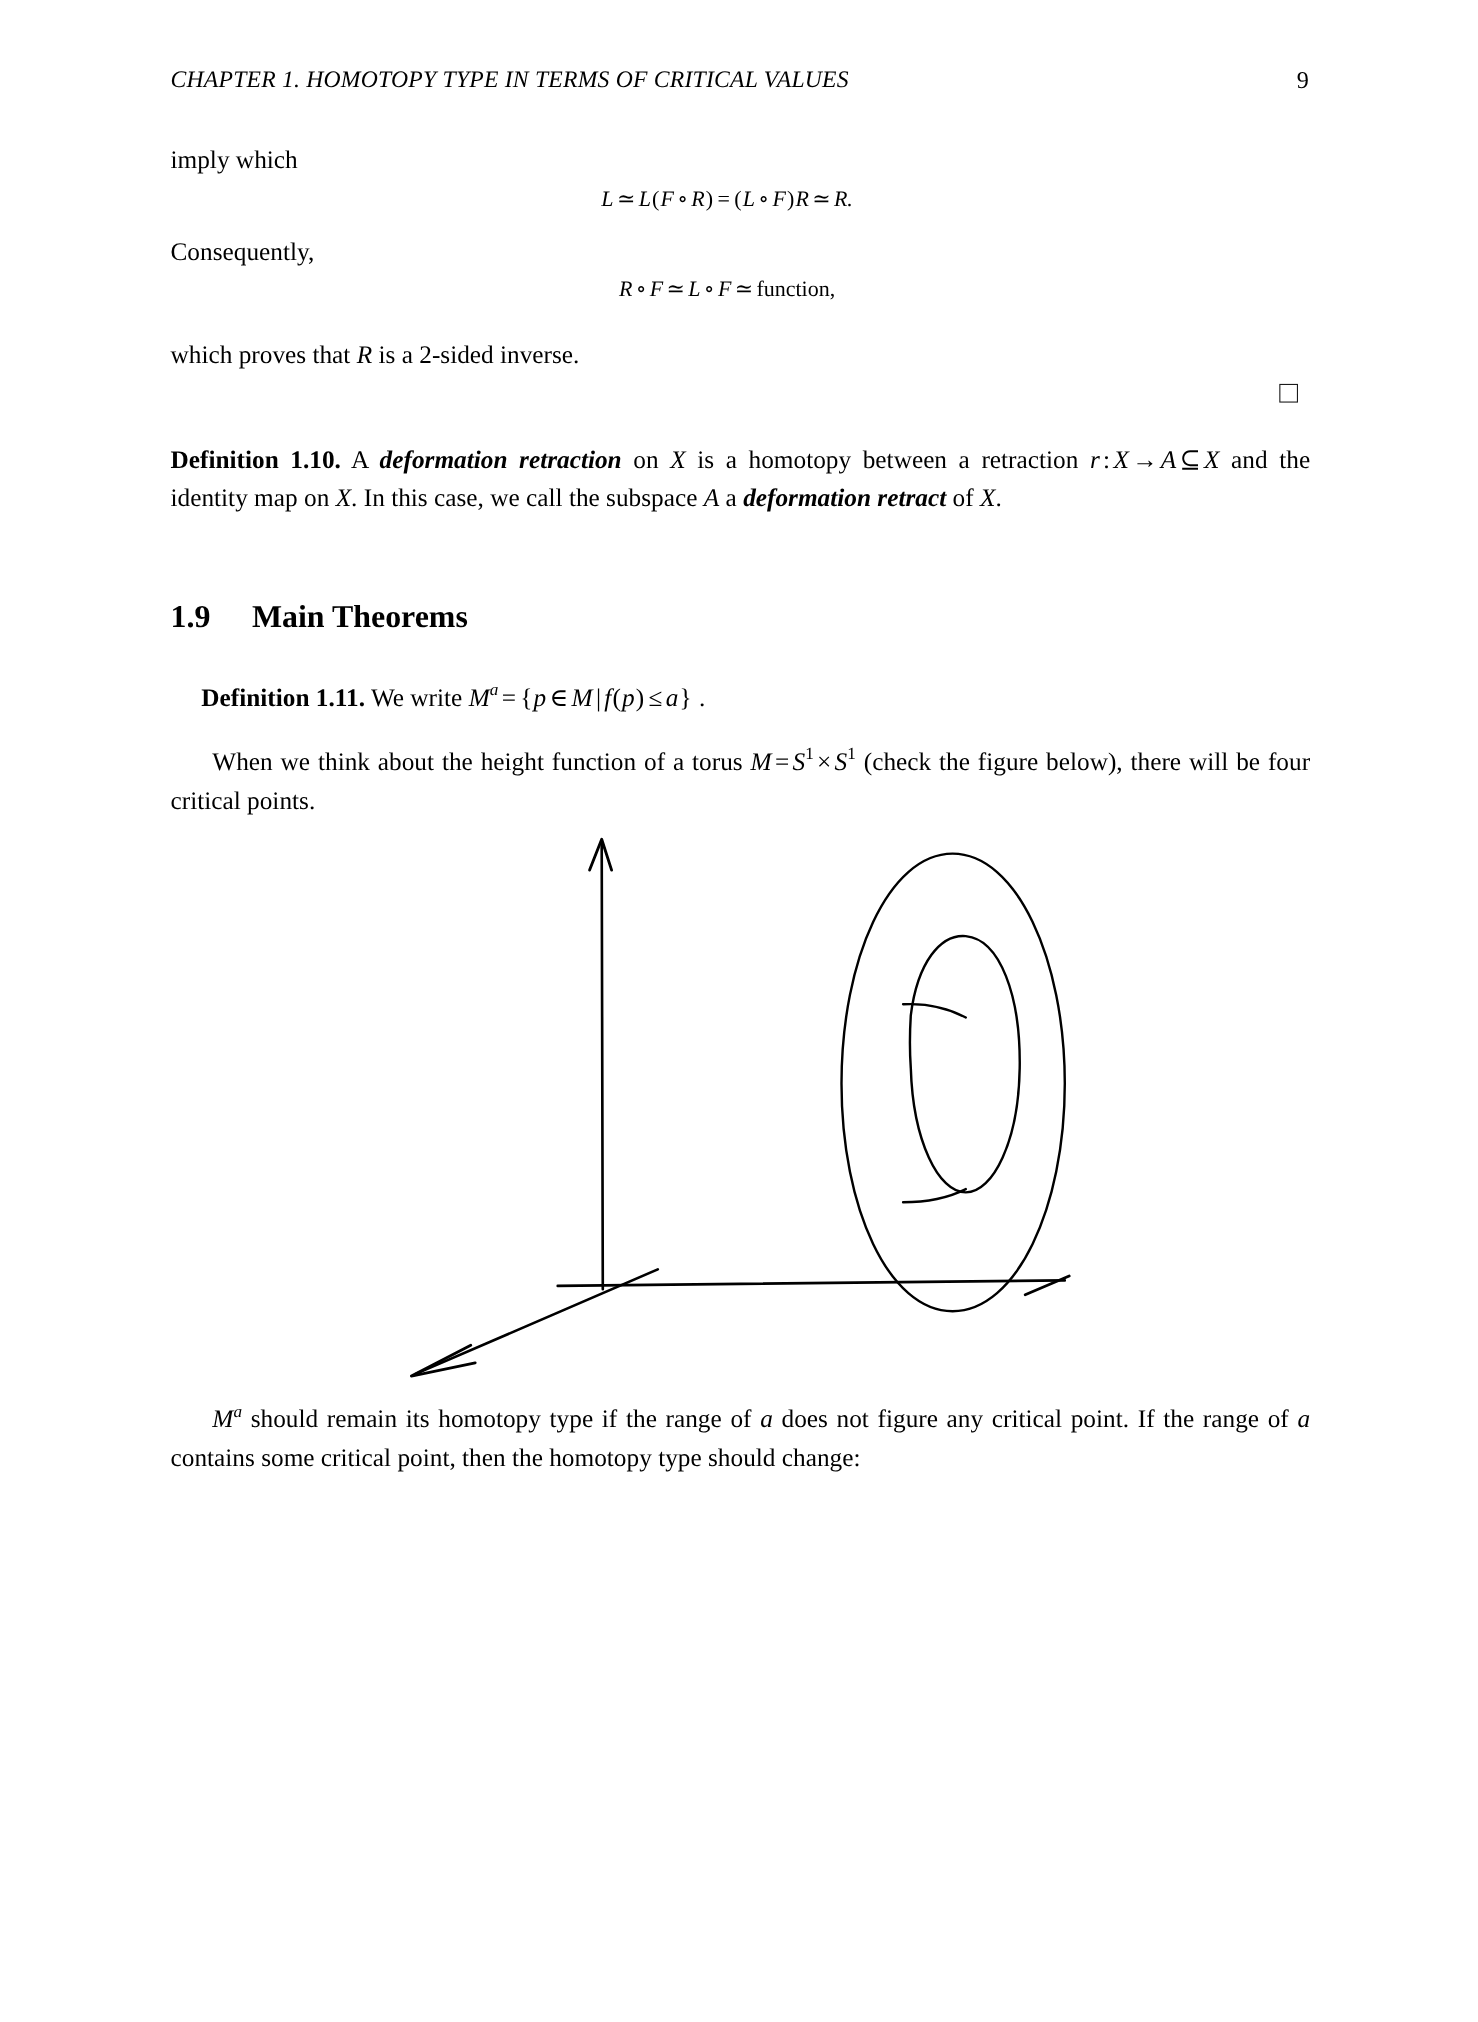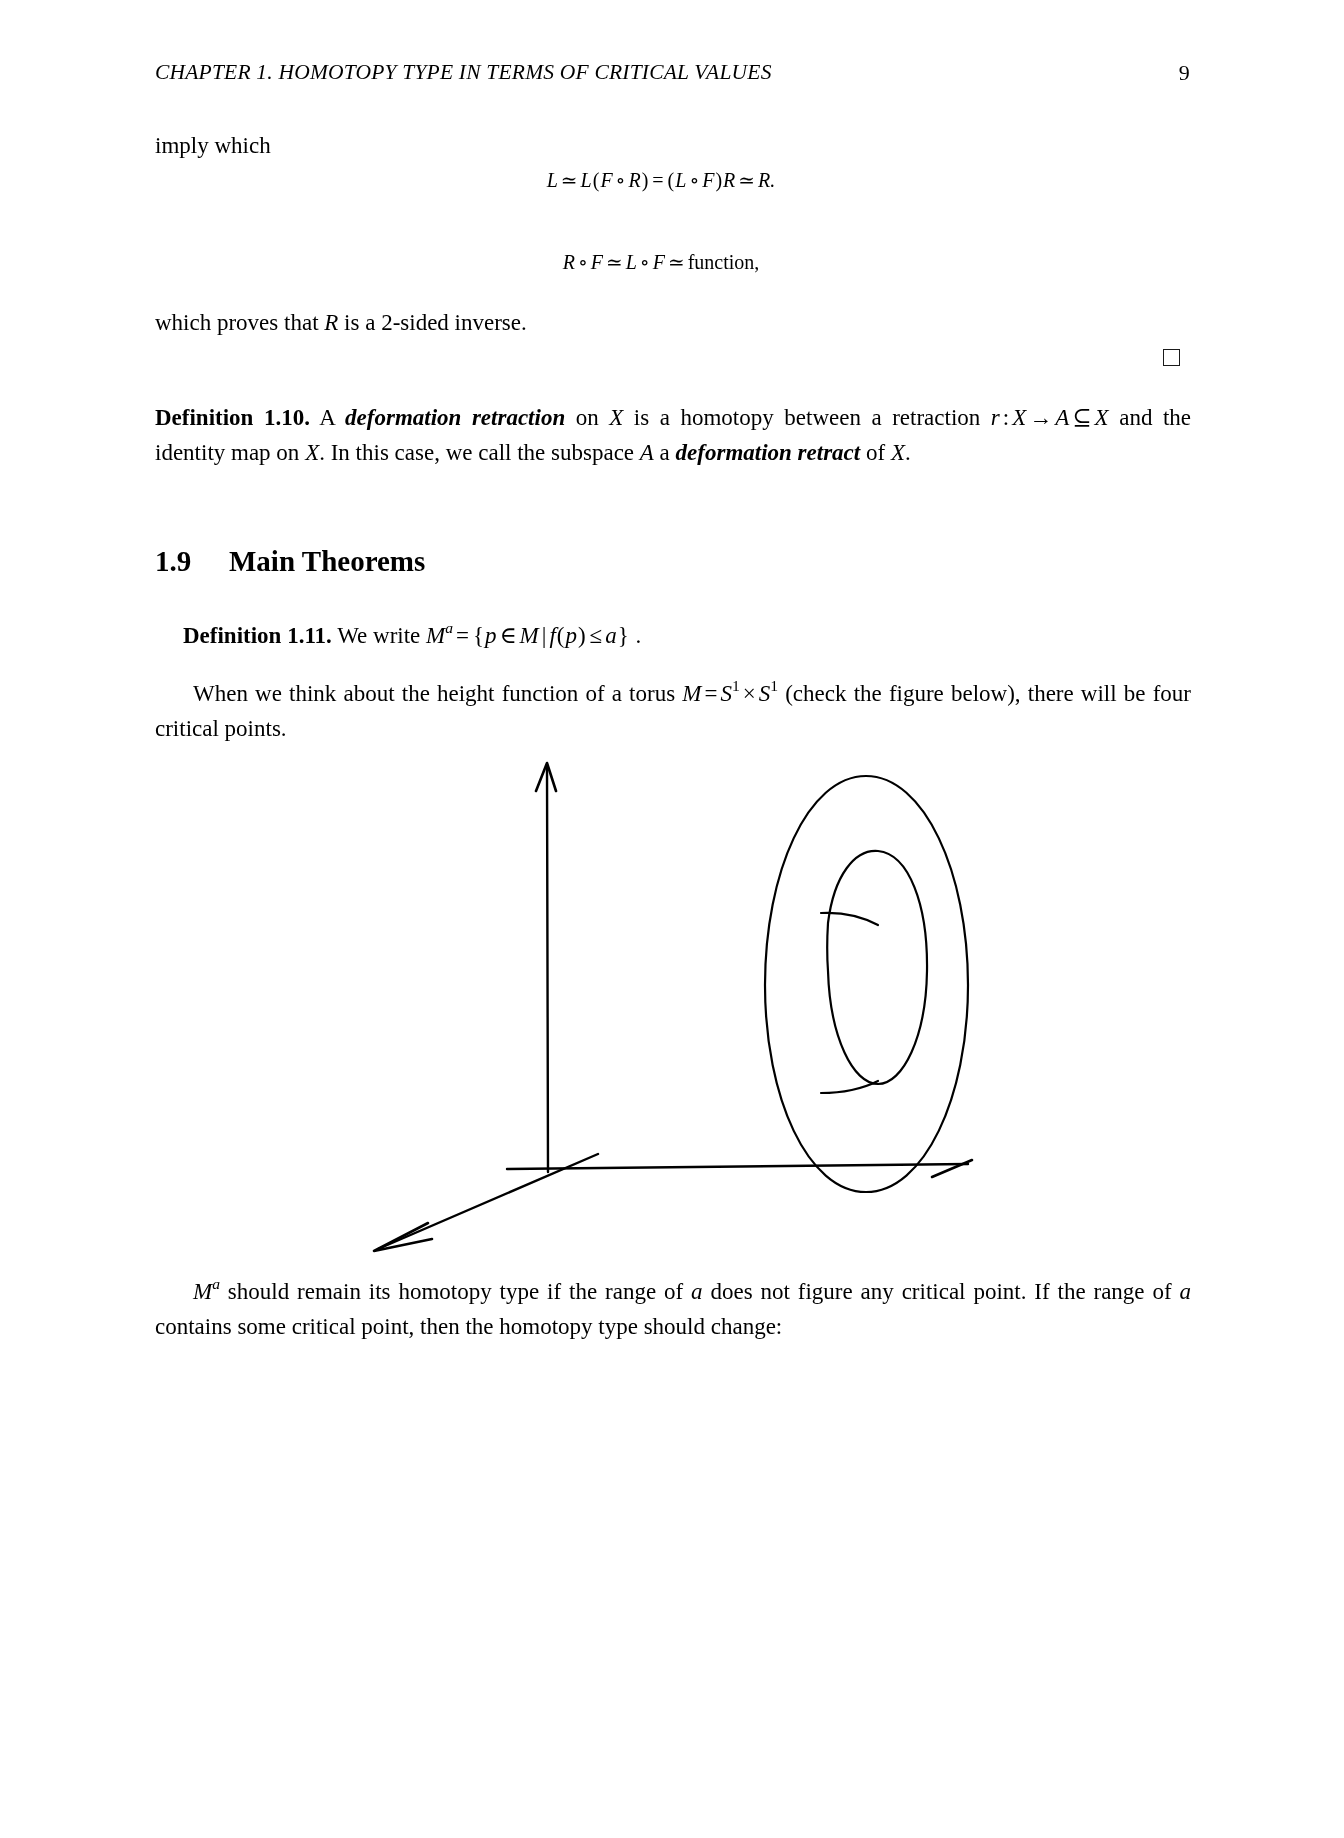--- a/index.html
+++ b/index.html
@@ -125,20 +125,23 @@
   </div>
 
   <div class="body-text" style="top:128px;">
     <span>imply which</span>
   </div>
 
   <div class="displaymath" style="top:168px;">
     <span class="mi">L</span><span class="mo">≃</span><span class="mi">L</span><span class="mo-tight">(</span><span class="mi">F</span><span class="mo">∘</span><span class="mi">R</span><span class="mo-tight">)</span><span class="mo">=</span><span class="mo-tight">(</span><span class="mi">L</span><span class="mo">∘</span><span class="mi">F</span><span class="mo-tight">)</span><span class="mi">R</span><span class="mo">≃</span><span class="mi">R.</span>
   </div>
 
+  <div class="body-text" style="top:211px;">
+    <span>Consequently,</span>
+  </div>
 
   <div class="displaymath" style="top:250px;">
     <span class="mi">R</span><span class="mo">∘</span><span class="mi">F</span><span class="mo">≃</span><span class="mi">L</span><span class="mo">∘</span><span class="mi">F</span><span class="mo">≃</span><span class="mtxt">function,</span>
   </div>
 
   <div class="body-text" style="top:305px;">
     <span>which proves that </span><span class="mi">R</span><span> is a 2-sided inverse.</span>
   </div>
 
   <div class="qed"></div>

